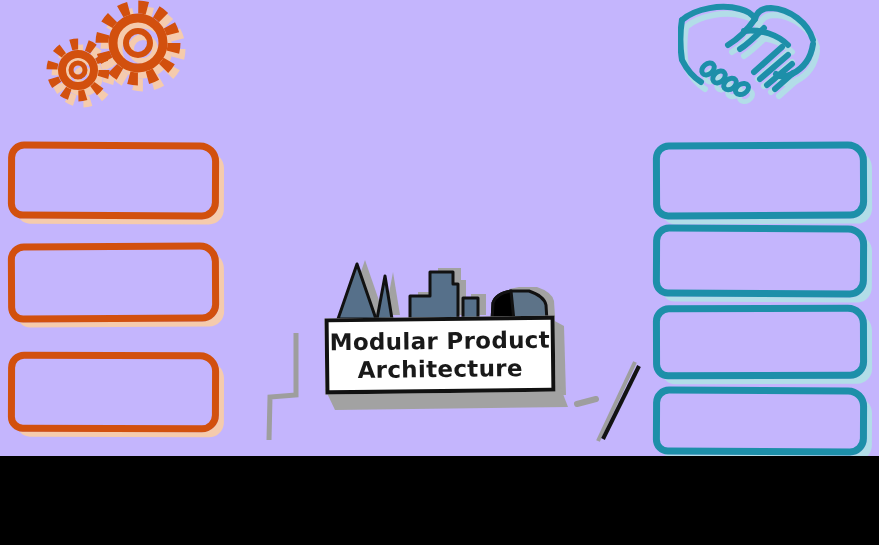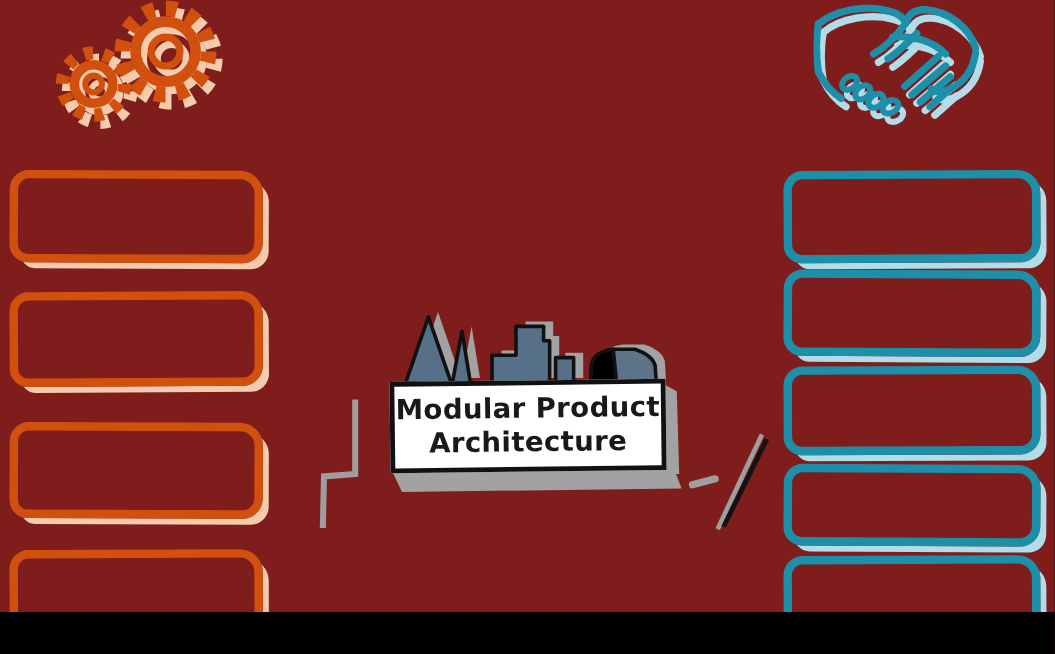--- a/index.html
+++ b/index.html
@@ -1,22 +1,22 @@
 <!DOCTYPE html>
 <html><head>
 <meta charset="utf-8">
 <style>
   * { box-sizing: border-box; margin: 0; padding: 0; }
   html, body { background: #000; }
   body { font-family: "DejaVu Sans", "Liberation Sans", sans-serif; }
   .stage {
     position: relative;
     width: 879px;
-    height: 510px;
-    background: #7f1d1d;
+    height: 456px;
+    background: #c4b5fd;
     overflow: hidden;
   }
   .icon-svg { position: absolute; }
   .gears-svg { left: 28px; top: 0px; }
   .handshake-svg { left: 678px; top: 2px; }
 
   
   .pbox {
     position: absolute;
     border-radius: 16px 19px 17px 15px;

